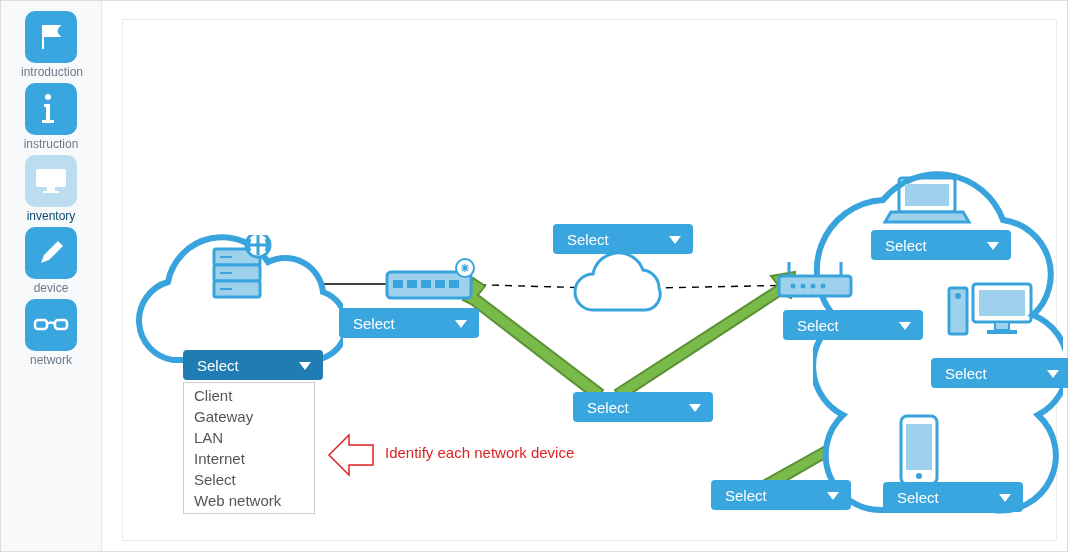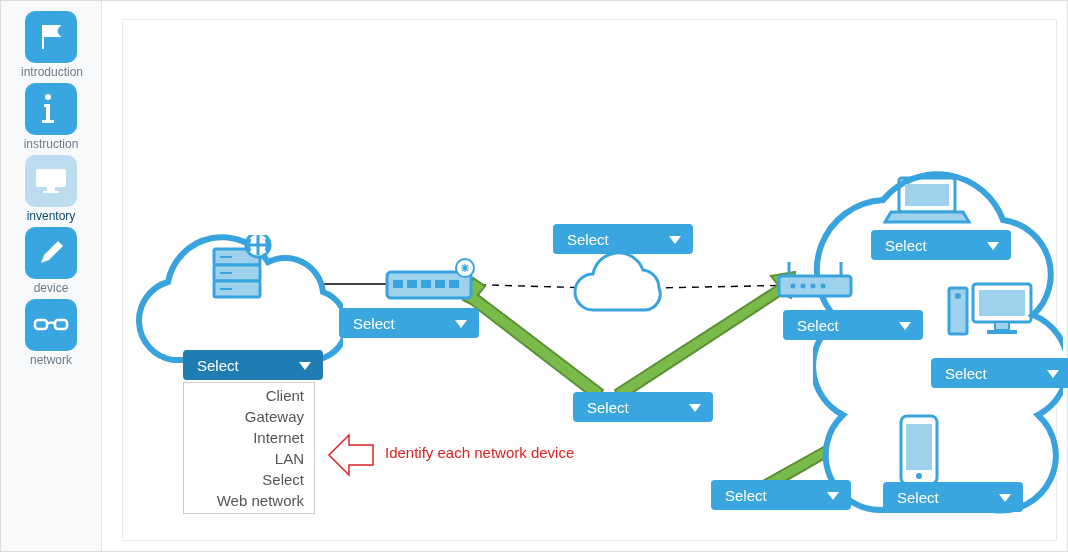--- a/index.html
+++ b/index.html
@@ -165,25 +165,25 @@
       </svg>
 
       <svg width="60" height="50" style="left:200;top:410;z-index:6">
         <path class="red-arrow" d="M50 15 h-24 v-10 l-20 20 l20 20 v-10 h24 z"></path>
       </svg>
       <div class="annot" style="left:262px;top:424px;">Identify each network device</div>
 
       <div class="sel open" style="left:60px;top:330px;">
           <span>Select</span>
         </div>
-      <div class="dropdown" style="left:60px;top:362px;text-align:right;">
+      <div class="dropdown" style="left:60px;top:362px;">
         <div>Client</div>
         <div>Gateway</div>
+        <div>LAN</div>
         <div>Internet</div>
-        <div>LAN</div>
         <div>Select</div>
         <div>Web network</div>
       </div>
 
       <div class="sel" style="left:216px;top:288px;">
           <span>Select</span>
         </div>
       <div class="sel" style="left:430px;top:204px;">
           <span>Select</span>
         </div>

